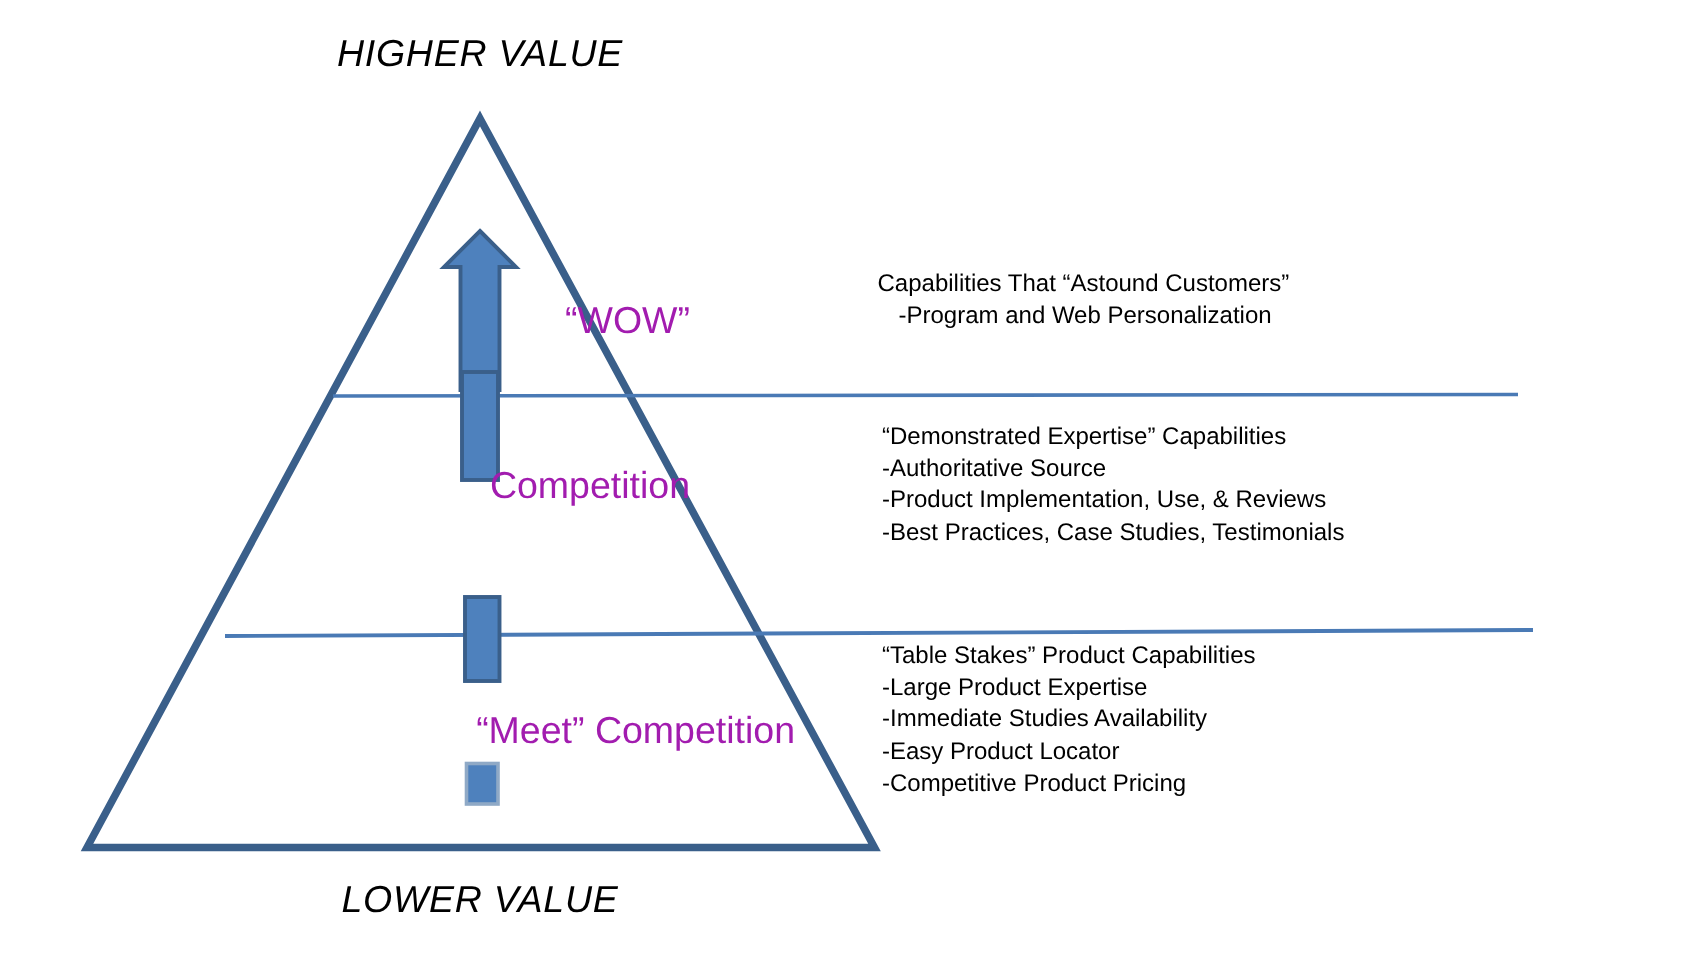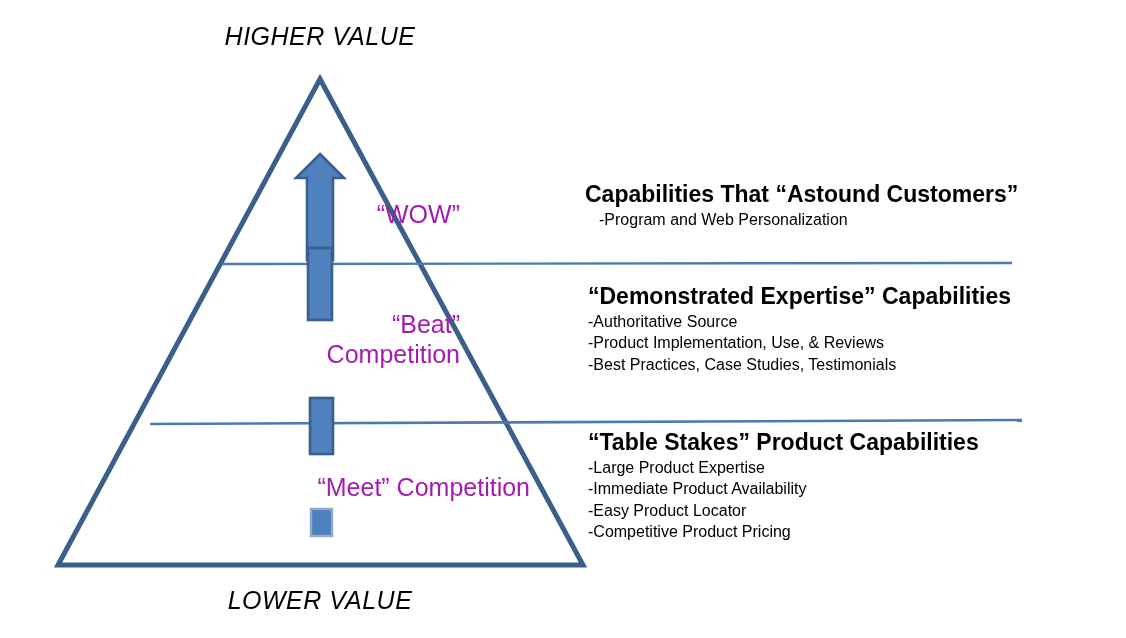--- a/index.html
+++ b/index.html
@@ -56,22 +56,22 @@
   #tier-label-meet { left: 110px; top: 473px; width: 420px; }
 
   
   .cap-block {
     position: absolute;
     font-family: "Liberation Sans", sans-serif;
     color: #000000;
     white-space: nowrap;
   }
   .cap-heading {
-    font-weight: bold;
-    font-size: 23px;
+    font-weight: normal;
+    font-size: 16px;
     line-height: 1.26;
   }
   .cap-item {
     font-weight: normal;
     font-size: 16px;
     line-height: 1.33;
   }
   #cap-block-wow  { left: 585px; top: 180px; }
   #cap-block-wow .cap-item { padding-left: 14px; }
   #cap-block-beat { left: 588px; top: 282px; }
@@ -97,41 +97,40 @@
     <rect x="308" y="248" width="24" height="72" fill="#4e81bd" stroke="#3a5f8a" stroke-width="2.6"></rect>
 
     <rect x="310" y="398" width="23" height="56" fill="#4e81bd" stroke="#3a5f8a" stroke-width="2.6"></rect>
 
     <rect x="311" y="509" width="21" height="27" fill="#4e81bd" stroke="#8fa9c6" stroke-width="2.4"></rect>
   </svg>
 
   <div class="tier-label" id="tier-label-wow">“WOW”</div>
 
   <div class="tier-label" id="tier-label-beat">
-    <div>“Beat”</div>
     <div>Competition</div>
   </div>
 
   <div class="tier-label" id="tier-label-meet">“Meet” Competition</div>
 
   <div class="cap-block" id="cap-block-wow">
     <div class="cap-heading">Capabilities That “Astound Customers”</div>
     <div class="cap-item">-Program and Web Personalization</div>
   </div>
 
   <div class="cap-block" id="cap-block-beat">
     <div class="cap-heading">“Demonstrated Expertise” Capabilities</div>
     <div class="cap-item">-Authoritative Source</div>
     <div class="cap-item">-Product Implementation, Use, &amp; Reviews</div>
     <div class="cap-item">-Best Practices, Case Studies, Testimonials</div>
   </div>
 
   <div class="cap-block" id="cap-block-meet">
     <div class="cap-heading">“Table Stakes” Product Capabilities</div>
     <div class="cap-item">-Large Product Expertise</div>
-    <div class="cap-item">-Immediate Product Availability</div>
+    <div class="cap-item">-Immediate Studies Availability</div>
     <div class="cap-item">-Easy Product Locator</div>
     <div class="cap-item">-Competitive Product Pricing</div>
   </div>
 
   <div class="axis-caption" id="caption-lower">LOWER VALUE</div>
 
 </div>
 
 </body></html>

